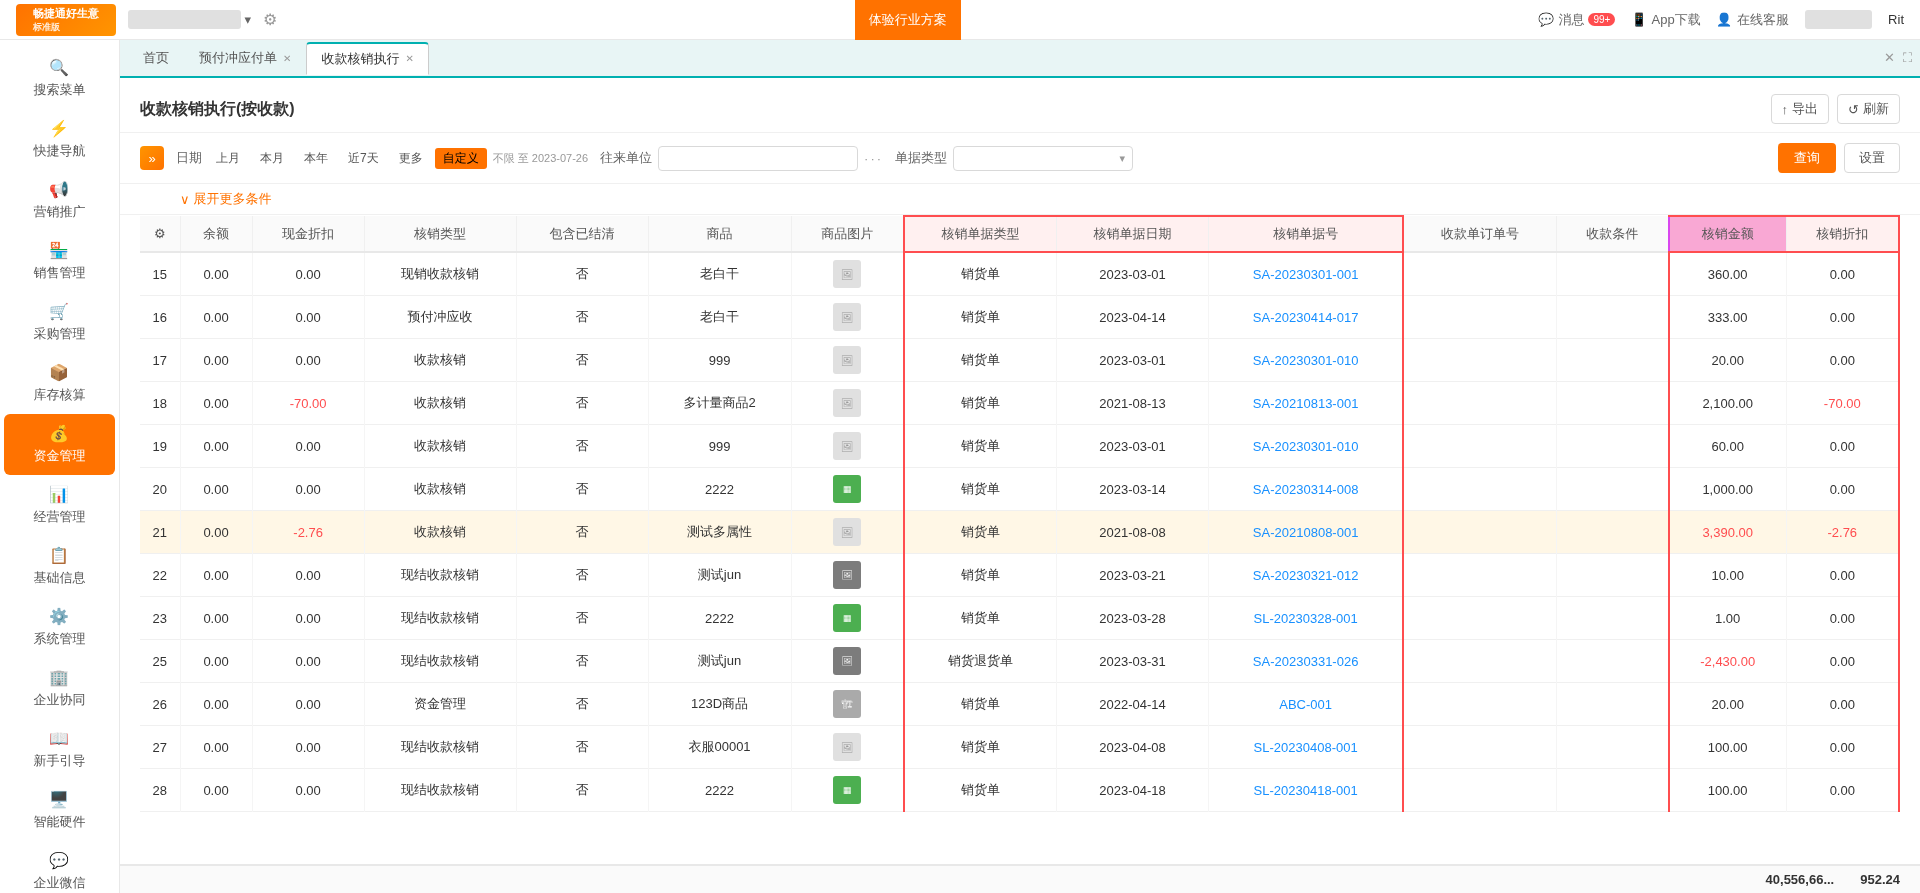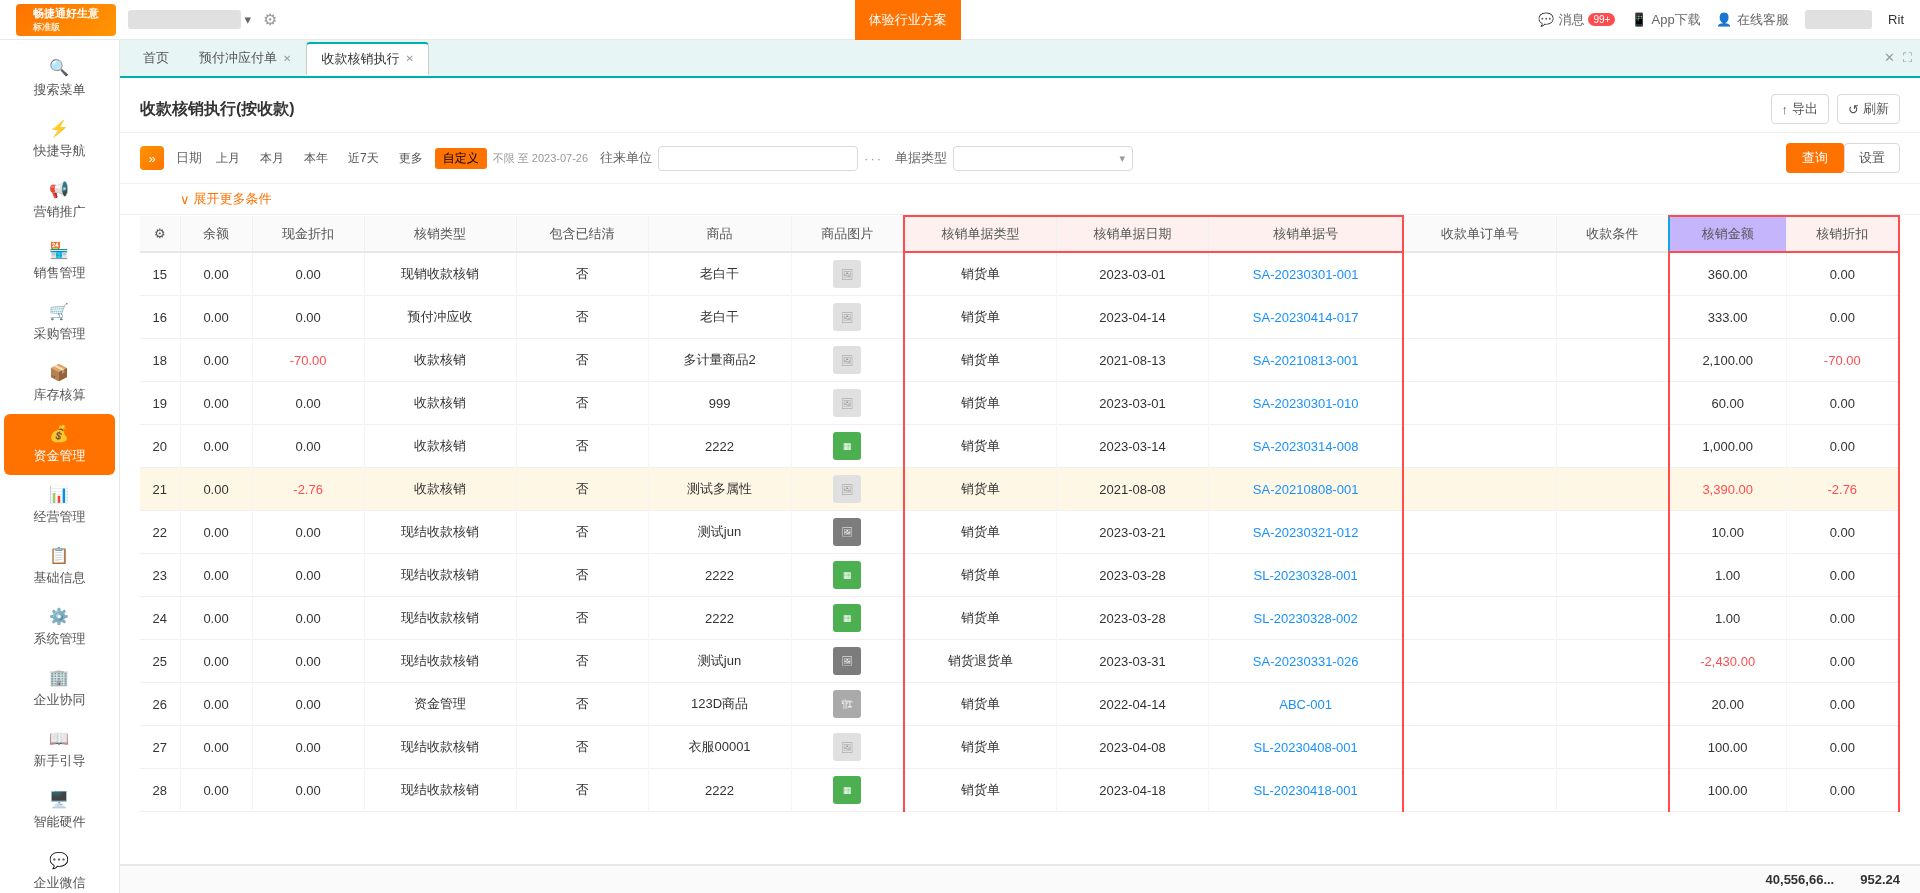--- a/index.html
+++ b/index.html
@@ -516,21 +516,21 @@
 
         <div class="filter-group">
           <span class="filter-label">单据类型</span>
           <div class="select-wrapper">
             <select class="filter-select">
               <option value=""></option>
             </select>
           </div>
         </div>
 
-        <div style="margin-left:auto;display:flex;">
+        <div style="margin-left:auto;display:flex;gap:8px;">
           <button class="query-btn">查询</button>
           <button class="settings-btn">设置</button>
         </div>
       </div>
 
       <div style="padding:4px 20px 4px 60px;border-bottom:1px solid #f0f0f0;">
         <div class="expand-more">
           <span>∨</span>
           <span>展开更多条件</span>
         </div>
@@ -547,21 +547,21 @@
               <th>现金折扣</th>
               <th>核销类型</th>
               <th>包含已结清</th>
               <th>商品</th>
               <th>商品图片</th>
               <th style="border-left:2px solid #ff4d4f;border-top:2px solid #ff4d4f;border-bottom:2px solid #ff4d4f;background:#fff0f0;">核销单据类型</th>
               <th style="border-top:2px solid #ff4d4f;border-bottom:2px solid #ff4d4f;background:#fff0f0;">核销单据日期</th>
               <th style="border-right:2px solid #ff4d4f;border-top:2px solid #ff4d4f;border-bottom:2px solid #ff4d4f;background:#fff0f0;">核销单据号</th>
               <th>收款单订单号</th>
               <th>收款条件</th>
-              <th style="border-left:2px solid #0ea5e9;border-top:2px solid #ff4d4f;border-bottom:2px solid #ff4d4f;background:#c4b5fd;">核销金额</th>
+              <th style="border-left:2px solid #d946ef;border-top:2px solid #ff4d4f;border-bottom:2px solid #ff4d4f;background:#f9a8d4;">核销金额</th>
               <th style="border-right:2px solid #ff4d4f;border-top:2px solid #ff4d4f;border-bottom:2px solid #ff4d4f;background:#fff0f0;">核销折扣</th>
             </tr>
           </thead>
           <tbody id="table-body">
 
           <tr>
                 <td>15</td>
                 <td>0.00</td>
                 <td>0.00</td>
                 <td>现销收款核销</td>
@@ -594,20 +594,40 @@
                 </td>
                 <td style="border-left: 2px solid rgb(255, 77, 79);">销货单</td>
                 <td>2023-04-14</td>
                 <td style="border-right: 2px solid rgb(255, 77, 79);"><a class="td-link" href="#">SA-20230414-017</a></td>
                 <td></td>
                 <td></td>
                 <td style="border-left: 2px solid rgb(255, 77, 79);">333.00</td>
                 <td style="border-right: 2px solid rgb(255, 77, 79);">0.00</td>
               </tr>
               <tr>
+                <td>17</td>
+                <td>0.00</td>
+                <td>0.00</td>
+                <td>收款核销</td>
+                <td>否</td>
+                <td>999</td>
+                <td>
+                  <div style="display: flex; justify-content: center;">
+                    <div class="img-placeholder">🖼</div>
+                  </div>
+                </td>
+                <td style="border-left: 2px solid rgb(255, 77, 79);">销货单</td>
+                <td>2023-03-01</td>
+                <td style="border-right: 2px solid rgb(255, 77, 79);"><a class="td-link" href="#">SA-20230301-010</a></td>
+                <td></td>
+                <td></td>
+                <td style="border-left: 2px solid rgb(255, 77, 79);">20.00</td>
+                <td style="border-right: 2px solid rgb(255, 77, 79);">0.00</td>
+              </tr>
+              <tr>
                 <td>18</td>
                 <td>0.00</td>
                 <td class="td-negative">-70.00</td>
                 <td>收款核销</td>
                 <td>否</td>
                 <td>多计量商品2</td>
                 <td>
                   <div style="display: flex; justify-content: center;">
                     <div class="img-placeholder">🖼</div>
                   </div>
@@ -708,40 +728,20 @@
                 <td>否</td>
                 <td>2222</td>
                 <td>
                   <div style="display: flex; justify-content: center;">
                     <div class="img-colored" style="background:#4caf50;">▦</div>
                   </div>
                 </td>
                 <td style="border-left: 2px solid rgb(255, 77, 79);">销货单</td>
                 <td>2023-03-28</td>
                 <td style="border-right: 2px solid rgb(255, 77, 79);"><a class="td-link" href="#">SL-20230328-001</a></td>
-                <td></td>
-                <td></td>
-                <td style="border-left: 2px solid rgb(255, 77, 79);">1.00</td>
-                <td style="border-right: 2px solid rgb(255, 77, 79);">0.00</td>
-              </tr>
-              <tr>
-                <td>24</td>
-                <td>0.00</td>
-                <td>0.00</td>
-                <td>现结收款核销</td>
-                <td>否</td>
-                <td>2222</td>
-                <td>
-                  <div style="display: flex; justify-content: center;">
-                    <div class="img-colored" style="background:#4caf50;">▦</div>
-                  </div>
-                </td>
-                <td style="border-left: 2px solid rgb(255, 77, 79);">销货单</td>
-                <td>2023-03-28</td>
-                <td style="border-right: 2px solid rgb(255, 77, 79);"><a class="td-link" href="#">SL-20230328-002</a></td>
                 <td></td>
                 <td></td>
                 <td style="border-left: 2px solid rgb(255, 77, 79);">1.00</td>
                 <td style="border-right: 2px solid rgb(255, 77, 79);">0.00</td>
               </tr>
               <tr>
                 <td>25</td>
                 <td>0.00</td>
                 <td>0.00</td>
                 <td>现结收款核销</td>

